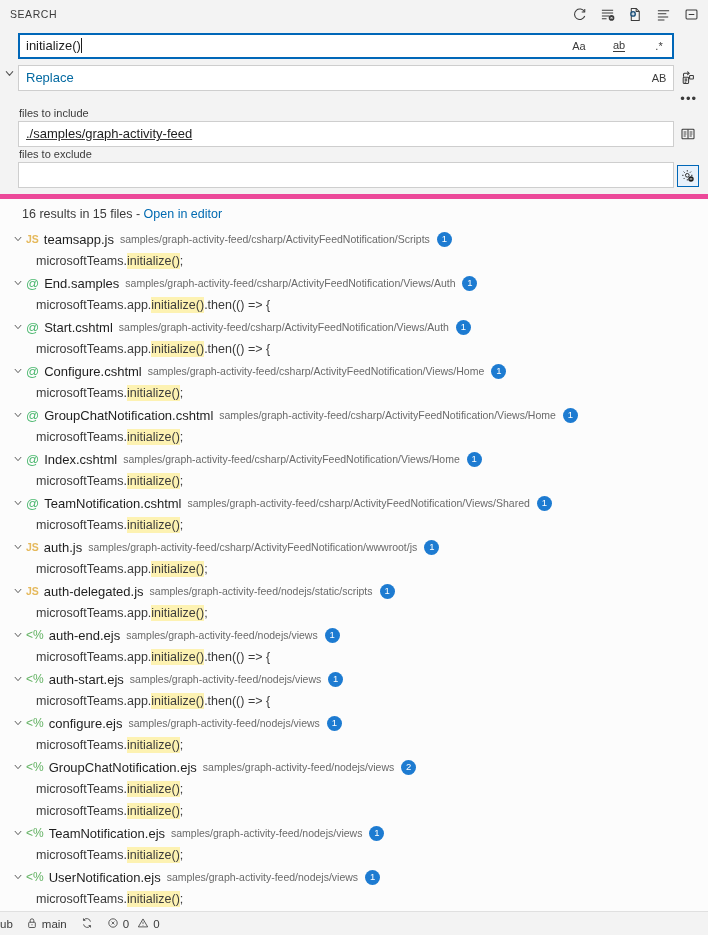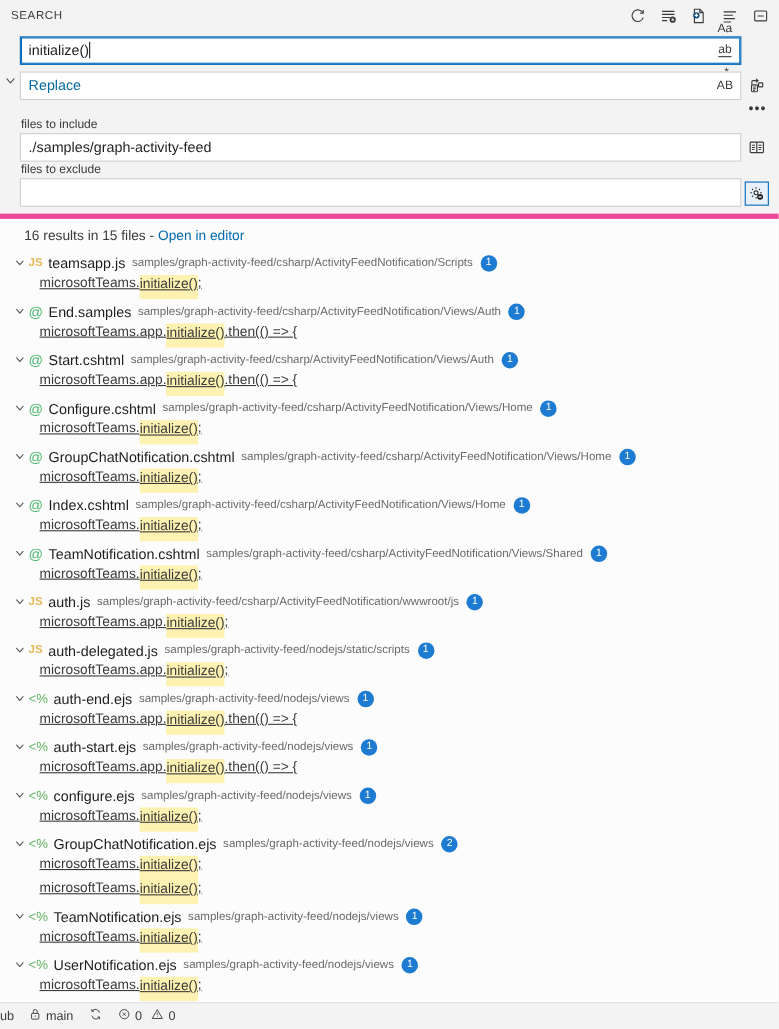--- a/index.html
+++ b/index.html
@@ -62,21 +62,21 @@
     line-height: 24px;
   }
   .input-text.placeholder { color: #0369a1; }
   .caret {
     display: inline-block;
     width: 1px; height: 15px;
     background: #1e1e1e;
     vertical-align: -3px;
     margin-left: 0px;
   }
-  .inbox-actions { display: flex; align-items: center; gap: 0; padding-right: 4px; flex-direction: column; }
+  .inbox-actions { display: flex; align-items: center; gap: 20px; padding-right: 4px; }
   .opt {
     width: 20px; height: 20px;
     display: flex; align-items: center; justify-content: center;
     font-size: 11px; color: #3b3b3b; cursor: pointer;
   }
   .side-btn {
     width: 24px; height: 26px;
     display: flex; align-items: center; justify-content: center;
     cursor: pointer; flex: 0 0 24px;
     margin-left: 2px;
@@ -91,21 +91,21 @@
     height: 14px; align-items: center;
     padding-right: 3px;
     margin-top: 1px;
   }
   .dots { color: #3b3b3b; font-size: 13px; letter-spacing: 1px; line-height: 8px; cursor: pointer; }
 
   .field-label {
     font-size: 11px; color: #3b3b3b;
     padding-left: 11px; margin: 1px 0 2px 0;
   }
-  .include-row, .exclude-row { margin-top: 0; }
+  .include-row, .exclude-row { margin-top: 0; text-decoration: underline; }
 
   .gear-btn {
     width: 22px; height: 22px;
     border: 1px solid #0067b8;
     background: #e8f1fb;
     display: flex; align-items: center; justify-content: center;
     margin-top: 2px;
   }
 
   
@@ -140,24 +140,24 @@
   .ficon.ejs { color: #63b263; font-size: 12px; font-weight: normal; }
   .fname { font-size: 13px; color: #1e1e1e; margin-right: 6px; }
   .fpath { font-size: 10.5px; color: #6a6a6a; margin-right: 7px; }
   .badge {
     display: inline-flex; align-items: center; justify-content: center;
     min-width: 15px; height: 15px; border-radius: 8px;
     background: #1d7bd1; color: #ffffff;
     font-size: 9.5px; padding: 0 4px; line-height: 1;
   }
   .match-row {
-    display: flex; 
+    display: flex; align-items: center;
     height: 22px; padding-left: 36px;
     font-size: 12.5px; color: #3b3b3b;
-    white-space: nowrap; cursor: pointer; text-decoration: underline;
+    white-space: nowrap; cursor: pointer;
   }
   mark { background: #fdf2b2; color: #3b3b3b; padding: 1px 0; }
 
   
   .statusbar {
     flex: 0 0 24px; height: 24px;
     background: #f3f3f3;
     border-top: 1px solid #e0e0e0;
     display: flex; align-items: center;
     font-size: 11.5px; color: #3b3b3b;

